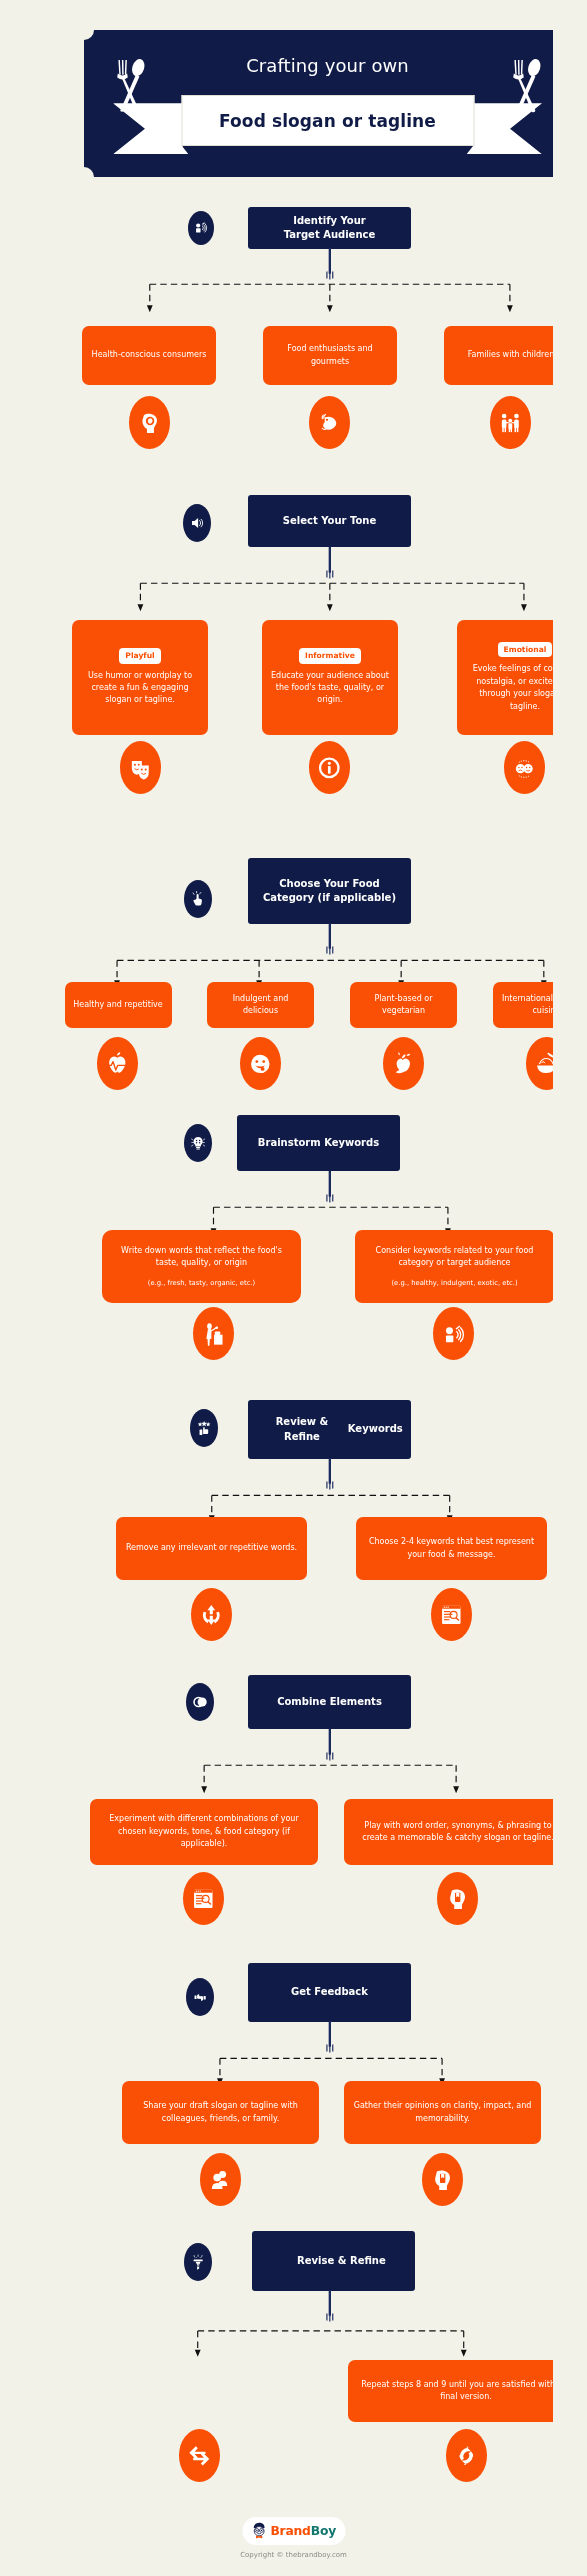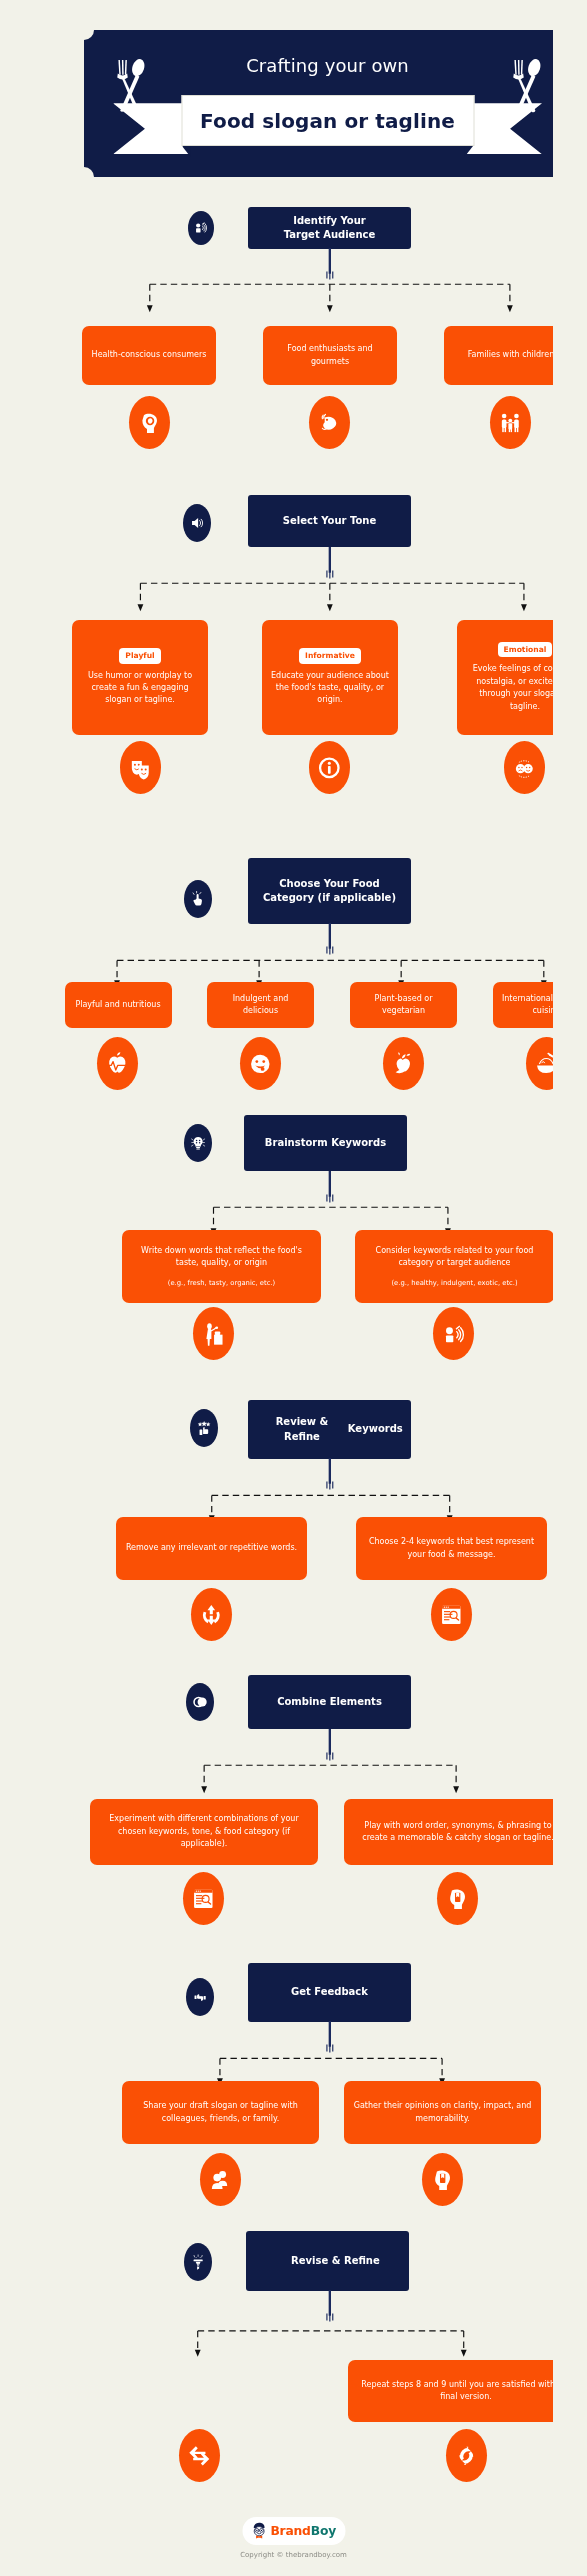--- a/index.html
+++ b/index.html
@@ -92,21 +92,21 @@
     left: 68px; right: 68px;
     top: 0; height: 51px;
     background: #ffffff;
     border: 0.6px solid #dfdfd6;
     display: flex;
     align-items: center;
     justify-content: center;
   }
   .ribbon-center span {
     color: #101c47;
-    font-size: 20px;
+    font-size: 17px;
     font-weight: bold;
     letter-spacing: 0.1px;
   }
 
   
   .step-title {
     position: absolute;
     background: #101c47;
     border-radius: 3px;
     color: #ffffff;
@@ -422,21 +422,21 @@
       <path d="M626 64 V98" stroke="#111111" stroke-width="2" fill="none" stroke-dasharray="11 7"></path>
       <path d="M870 64 V98" stroke="#111111" stroke-width="2" fill="none" stroke-dasharray="11 7"></path>
       <polygon points="140,110 135,98 145,98" fill="#111111"></polygon>
       <polygon points="383,110 378,98 388,98" fill="#111111"></polygon>
       <polygon points="626,110 621,98 631,98" fill="#111111"></polygon>
       <polygon points="870,110 865,98 875,98" fill="#111111"></polygon>
     </svg>
   </div>
 
   <div class="card" style="left:30.5px; top:974px; width:107px; height:46px;">
-    <span class="card-text">Playful and nutritious</span>
+    <span class="card-text">Healthy and repetitive</span>
   </div>
   <div class="card" style="left:173px; top:974px; width:107px; height:46px;">
     <span class="card-text">Indulgent and delicious</span>
   </div>
   <div class="card" style="left:316px; top:974px; width:107px; height:46px;">
     <span class="card-text">Plant-based or vegetarian</span>
   </div>
   <div class="card" style="left:459px; top:974px; width:107px; height:46px;">
     <span class="card-text">International or ethnic cuisine</span>
   </div>
@@ -483,39 +483,39 @@
       <rect x="25" y="54" width="14" height="4" rx="2"></rect>
       <path d="M32 14 v26" stroke="#fa5005" stroke-width="0"></path>
       <circle cx="26" cy="22" r="3" fill="#101c47"></circle>
         <circle cx="38" cy="22" r="3" fill="#101c47"></circle>
       <circle cx="26" cy="31" r="3" fill="#101c47"></circle>
         <circle cx="38" cy="31" r="3" fill="#101c47"></circle>
       <path d="M12 20 L6 16 M14 30 L7 30 M12 40 L6 44" stroke="#ffffff" stroke-width="2.6" stroke-linecap="round"></path>
       <path d="M52 20 L58 16 M50 30 L57 30 M52 40 L58 44" stroke="#ffffff" stroke-width="2.6" stroke-linecap="round"></path>
     </svg>
   </div>
-  <div class="step-title" style="left:210px; top:1107px; width:163px; height:56px;">
+  <div class="step-title" style="left:203px; top:1107px; width:163px; height:56px;">
     <span>Brainstorm Keywords</span>
   </div>
 
   <div class="conn" style="left:0; top:1163px; width:587px; height:76px;">
     <svg width="587" height="76" viewBox="0 0 1000 130">
       <line x1="504" y1="0" x2="504" y2="44" stroke="#1b2a5e" stroke-width="4"></line>
       <line x1="499" y1="40" x2="499" y2="52" stroke="#1b2a5e" stroke-width="2"></line>
       <line x1="504" y1="40" x2="504" y2="54" stroke="#1b2a5e" stroke-width="2"></line>
       <line x1="509" y1="40" x2="509" y2="52" stroke="#1b2a5e" stroke-width="2"></line>
       <path d="M305 62 H706" stroke="#111111" stroke-width="2" fill="none" stroke-dasharray="11 7"></path>
       <path d="M305 62 V98" stroke="#111111" stroke-width="2" fill="none" stroke-dasharray="11 7"></path>
       <path d="M706 62 V98" stroke="#111111" stroke-width="2" fill="none" stroke-dasharray="11 7"></path>
       <polygon points="305,110 300,98 310,98" fill="#111111"></polygon>
       <polygon points="706,110 701,98 711,98" fill="#111111"></polygon>
     </svg>
   </div>
 
-  <div class="card" style="left:88px; top:1222px; width:199px; height:73px;">
+  <div class="card" style="left:68px; top:1222px; width:199px; height:73px;border-radius:10px;">
     <span class="card-text">Write down words that reflect the food's taste, quality, or origin</span>
     <span class="card-sub">(e.g., fresh, tasty, organic, etc.)</span>
   </div>
   <div class="card" style="left:321px; top:1222px; width:199px; height:73px;">
     <span class="card-text">Consider keywords related to your food category or target audience</span>
     <span class="card-sub">(e.g., healthy, indulgent, exotic, etc.)</span>
   </div>
 
   <div class="leaf-icon" style="left:159px; top:1299px; width:41px; height:53px;">
     <svg viewBox="0 0 64 64" fill="#ffffff">
@@ -705,21 +705,21 @@
   <div class="step-badge" style="left:150px; top:2235px; width:28px; height:38px;">
     <svg viewBox="0 0 64 64" fill="#ffffff">
       <rect x="14" y="22" width="36" height="7" rx="2"></rect>
       <path d="M22 31 h20 l-6 12 v15 l-8 4 v-19 Z"></path>
       <path d="M18 12 L16 6 M32 10 L32 4 M46 12 L48 6" stroke="#ffffff" stroke-width="2.6" stroke-linecap="round"></path>
       <circle cx="24" cy="14" r="1.8"></circle>
         <circle cx="40" cy="14" r="1.8"></circle>
       <path d="M32 40 v10 M28 46 l4 5 l4 -5" stroke="#101c47" stroke-width="2.2" fill="none" stroke-linecap="round"></path>
     </svg>
   </div>
-  <div class="step-title" style="left:212px; top:2223px; width:163px; height:60px;padding-left:24px;">
+  <div class="step-title" style="left:218px; top:2223px; width:163px; height:60px;padding-left:24px;">
     <span>Revise &amp; Refine</span>
   </div>
 
   <div class="conn" style="left:0; top:2282px; width:587px; height:76px;">
     <svg width="587" height="76" viewBox="0 0 1000 130">
       <line x1="504" y1="0" x2="504" y2="44" stroke="#1b2a5e" stroke-width="4"></line>
       <line x1="499" y1="40" x2="499" y2="52" stroke="#1b2a5e" stroke-width="2"></line>
       <line x1="504" y1="40" x2="504" y2="54" stroke="#1b2a5e" stroke-width="2"></line>
       <line x1="509" y1="40" x2="509" y2="52" stroke="#1b2a5e" stroke-width="2"></line>
       <path d="M278 70 H733" stroke="#111111" stroke-width="2" fill="none" stroke-dasharray="11 7"></path>

